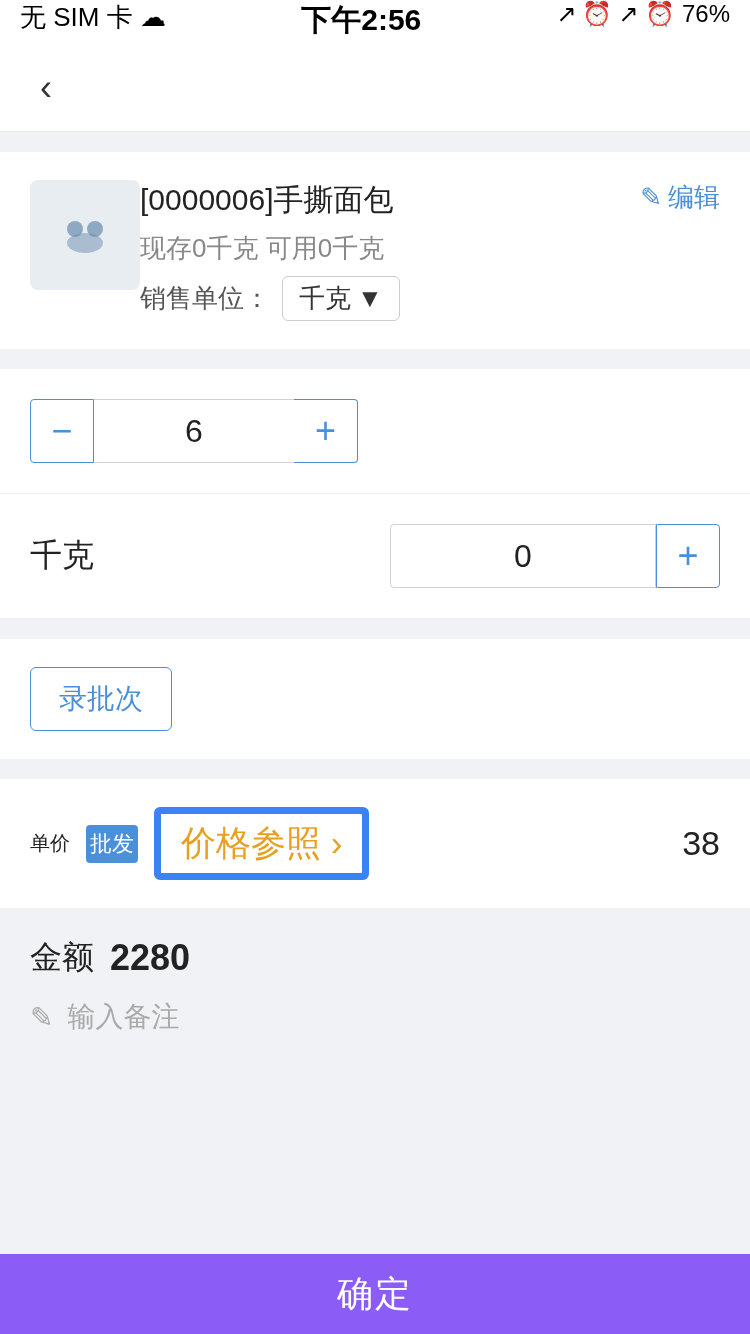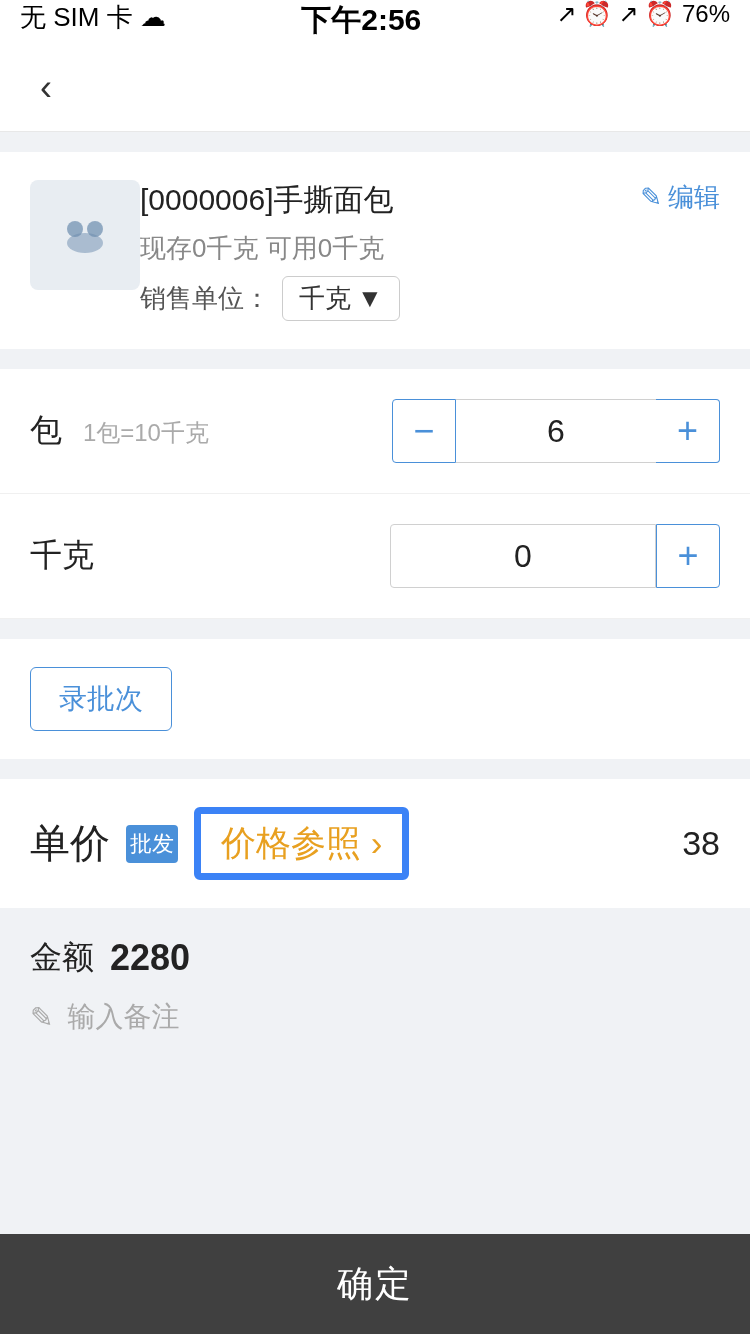--- a/index.html
+++ b/index.html
@@ -225,21 +225,21 @@
       background: #fff;
       margin-top: 20px;
       padding: 28px 30px;
     }
     .price-row {
       display: flex;
       align-items: center;
       gap: 16px;
     }
     .price-label {
-      font-size: 40px;
+      font-size: 20px;
       color: #222;
     }
     .price-tag-pifa {
       background: #4a90d9;
       color: #fff;
       font-size: 22px;
       padding: 4px 4px;
       border-radius: 4px;
     }
     .price-ref-btn {
@@ -283,22 +283,22 @@
       font-size: 28px;
       cursor: pointer;
     }
     .remark-icon { font-size: 28px; }
 
     
     .filler { flex: 1; background: #f0f2f5; }
 
     
     .confirm-btn {
-      height: 100px;
-      background: #404040;
+      height: 80px;
+      background: #8b5cf6;
       color: #fff;
       font-size: 36px;
       font-weight: 500;
       display: flex;
       align-items: center;
       justify-content: center;
       cursor: pointer;
       letter-spacing: 2px;
       margin-top: auto;
     }
@@ -343,24 +343,20 @@
         <span>千克</span>
         <span>▼</span>
       </div>
     </div>
   </div>
 </div>
 
 <div class="section">
 
   <div class="qty-row">
-    <span class="qty-label">
-      <span>包</span>
-      <span class="qty-hint">1包=10千克</span>
-    </span>
     <div class="qty-control">
       <button class="qty-btn qty-btn-left">−</button>
       <input class="qty-input" type="text" value="6" style="">
       <button class="qty-btn qty-btn-right">+</button>
     </div>
   </div>
 
   <div class="qty-row qty-row-kg">
     <span class="qty-label">千克</span>
     <div class="qty-control">

